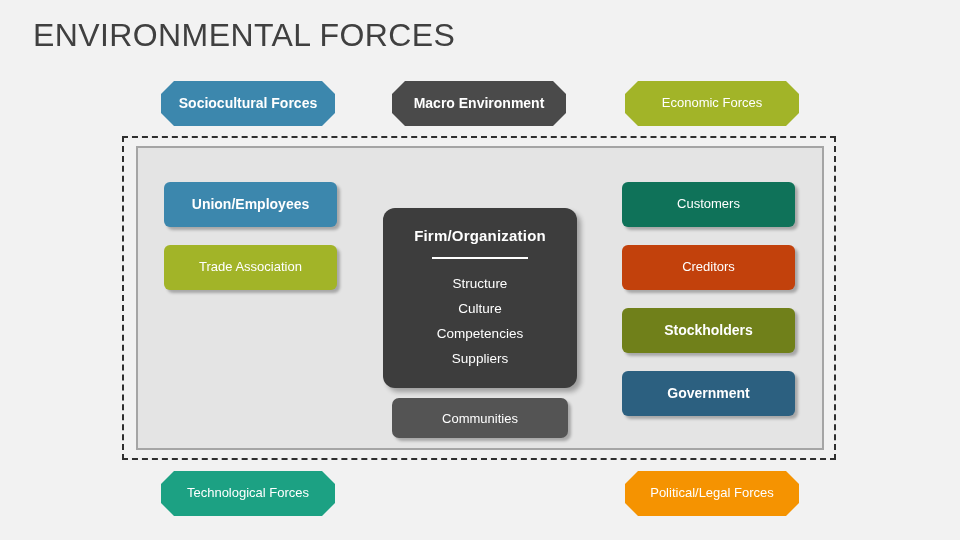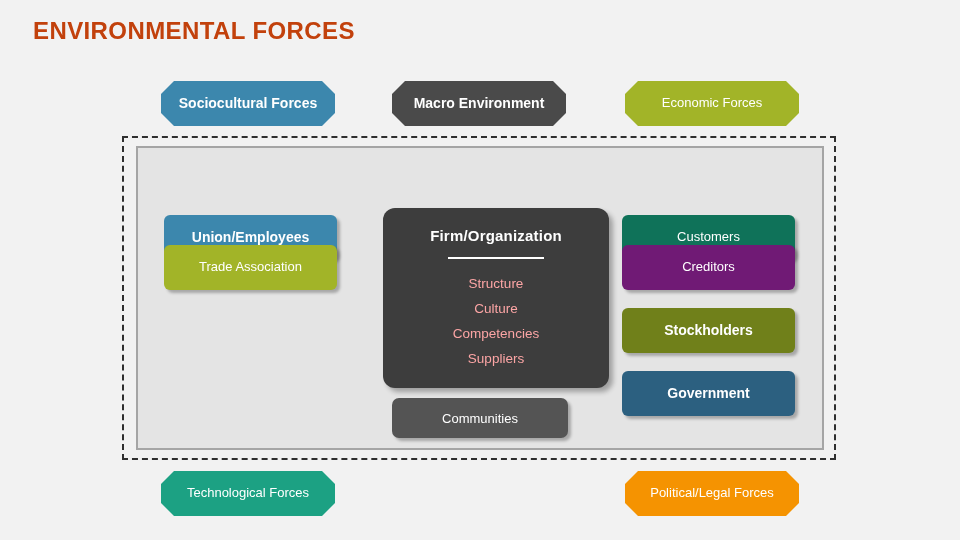--- a/index.html
+++ b/index.html
@@ -18,24 +18,24 @@
     inset: 0;
     width: 960px;
     height: 540px;
   }
 
   
   #page-title {
     position: absolute;
     left: 33px;
     top: 17px;
-    font-size: 24px;
-    font-weight: bold;
+    font-size: 32px;
+    font-weight: normal;
     letter-spacing: 0.4px;
-    color: #c2410c;
+    color: #404040;
     white-space: nowrap;
   }
 
   
   .octagon {
     position: absolute;
     display: flex;
     align-items: center;
     justify-content: center;
     color: #ffffff;
@@ -87,32 +87,32 @@
     border-radius: 6px;
     box-shadow: 3px 3px 3px rgba(0,0,0,0.27);
     text-align: center;
     line-height: 1.15;
   }
   .box.bold { font-weight: bold; font-size: 14px; }
 
   .col-left  { left: 164px; width: 173px; height: 45px; }
   .col-right { left: 622px; width: 173px; height: 45px; }
 
-  .row1 { top: 182px; margin-top: 33px; }
+  .row1 { top: 182px; }
   .row2 { top: 245px; }
   .row3 { top: 308px; }
   .row4 { top: 371px; }
 
   #box-union      { background: #3c87ad; }
   #box-trade      { background: #a2b428; }
   #box-competitors{ background: #f59301; }
   #box-suppliers  { background: #1ca183; }
 
   #box-customers   { background: #0f7259; }
-  #box-creditors   { background: #701a75; }
+  #box-creditors   { background: #c2410c; }
   #box-stockholders{ background: #70801a; }
   #box-government  { background: #2c6080; }
 
   
   #box-industry {
     position: absolute;
     left: 392px; top: 157px;
     width: 176px; height: 44px;
     background: #545454;
     border-radius: 7px;
@@ -128,21 +128,21 @@
     background: #545454;
     border-radius: 7px;
     box-shadow: 3px 3px 3px rgba(0,0,0,0.27);
     display: flex; align-items: center; justify-content: center;
     color: #fff; font-size: 13px;
   }
 
   #box-firm {
     position: absolute;
     left: 383px; top: 208px;
-    width: 226px; height: 180px;
+    width: 194px; height: 180px;
     background: #3d3d3d;
     border-radius: 12px;
     box-shadow: 4px 4px 5px rgba(0,0,0,0.30);
     display: flex;
     flex-direction: column;
     align-items: center;
     padding-top: 19px;
     color: #ffffff;
   }
   #firm-title {
@@ -152,21 +152,21 @@
   }
   #firm-divider {
     width: 96px;
     height: 2px;
     background: #ffffff;
     margin: 13px 0 12px 0;
   }
   .firm-attr {
     font-size: 13.5px;
     line-height: 25px;
-    color: #fca5a5;
+    color: #ffffff;
   }
 </style>
 </head>
 <body>
 
 <div id="slide">
 
   <div id="page-title">ENVIRONMENTAL FORCES</div>
 
   <div class="octagon bold" id="oct-sociocultural">

